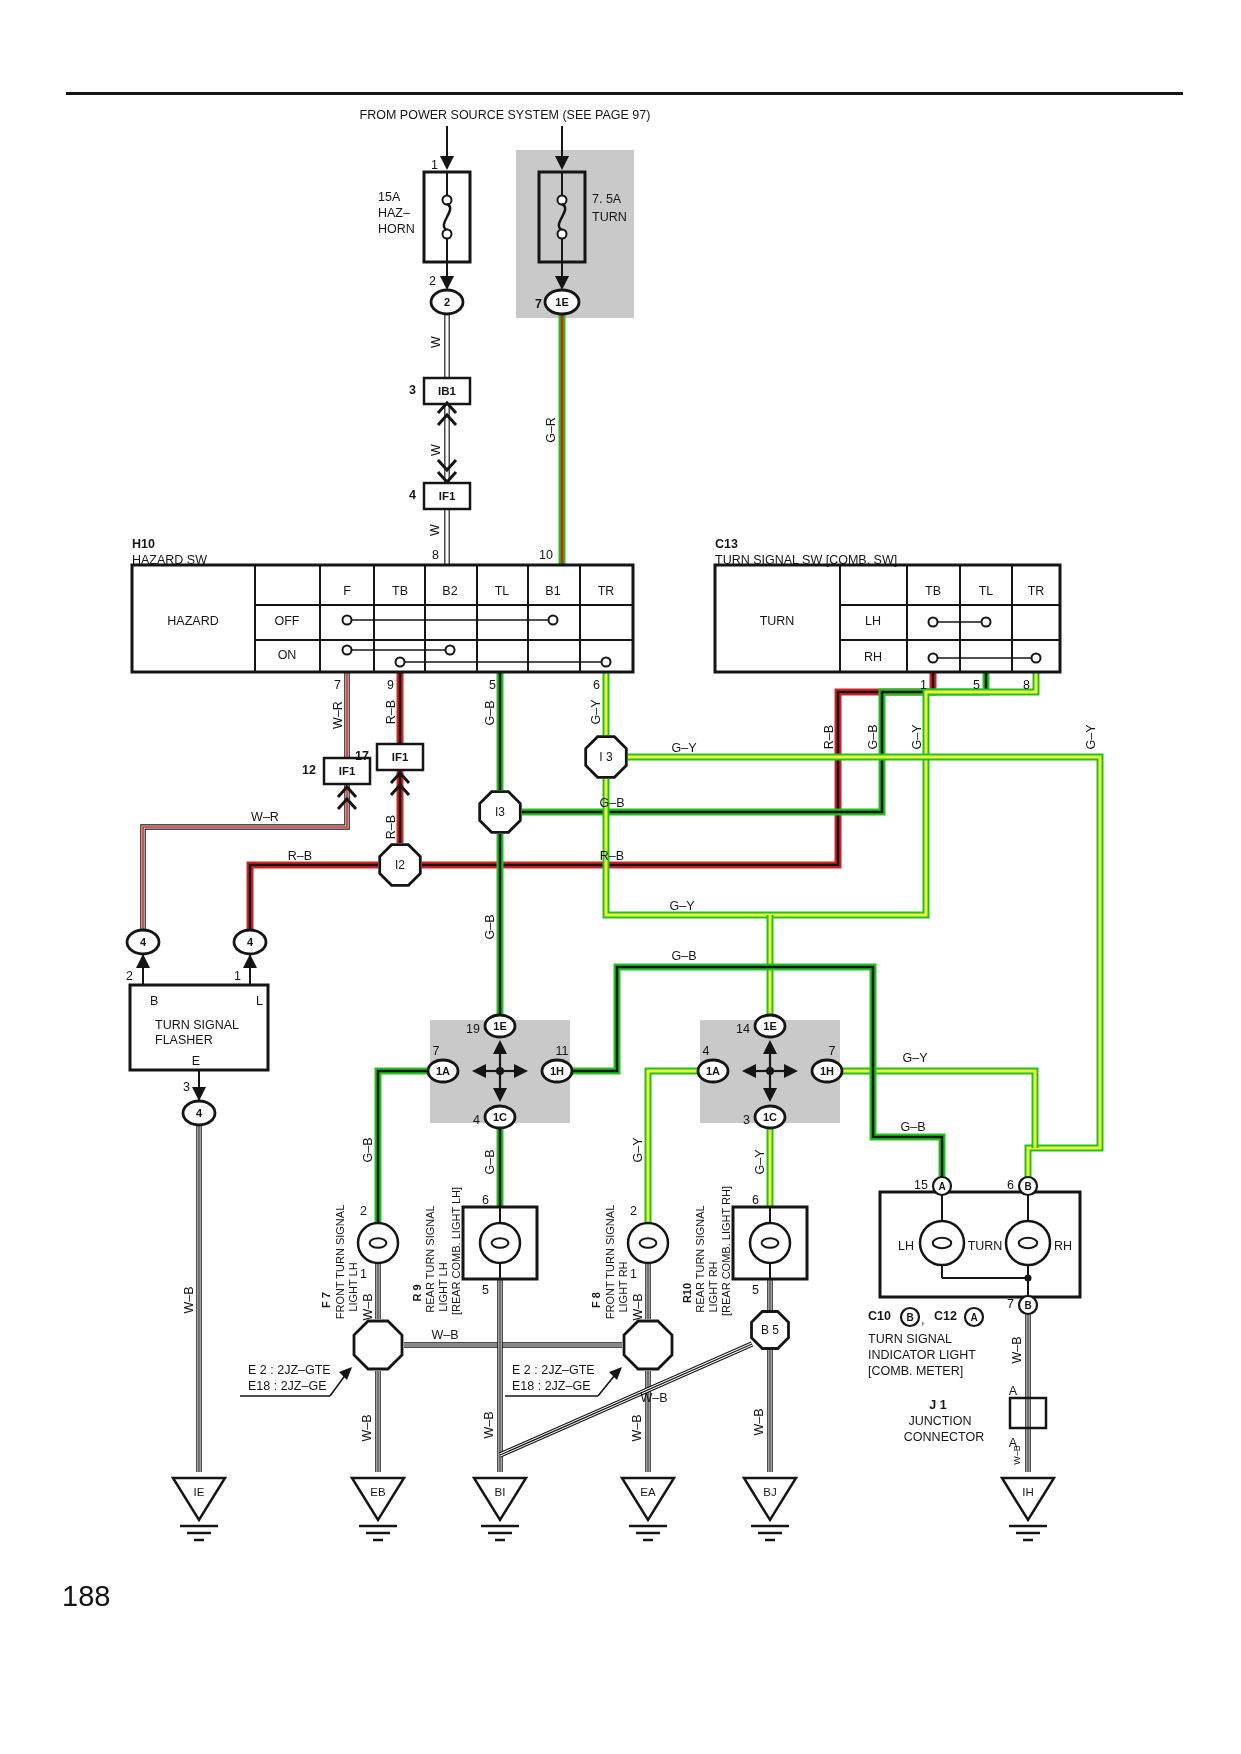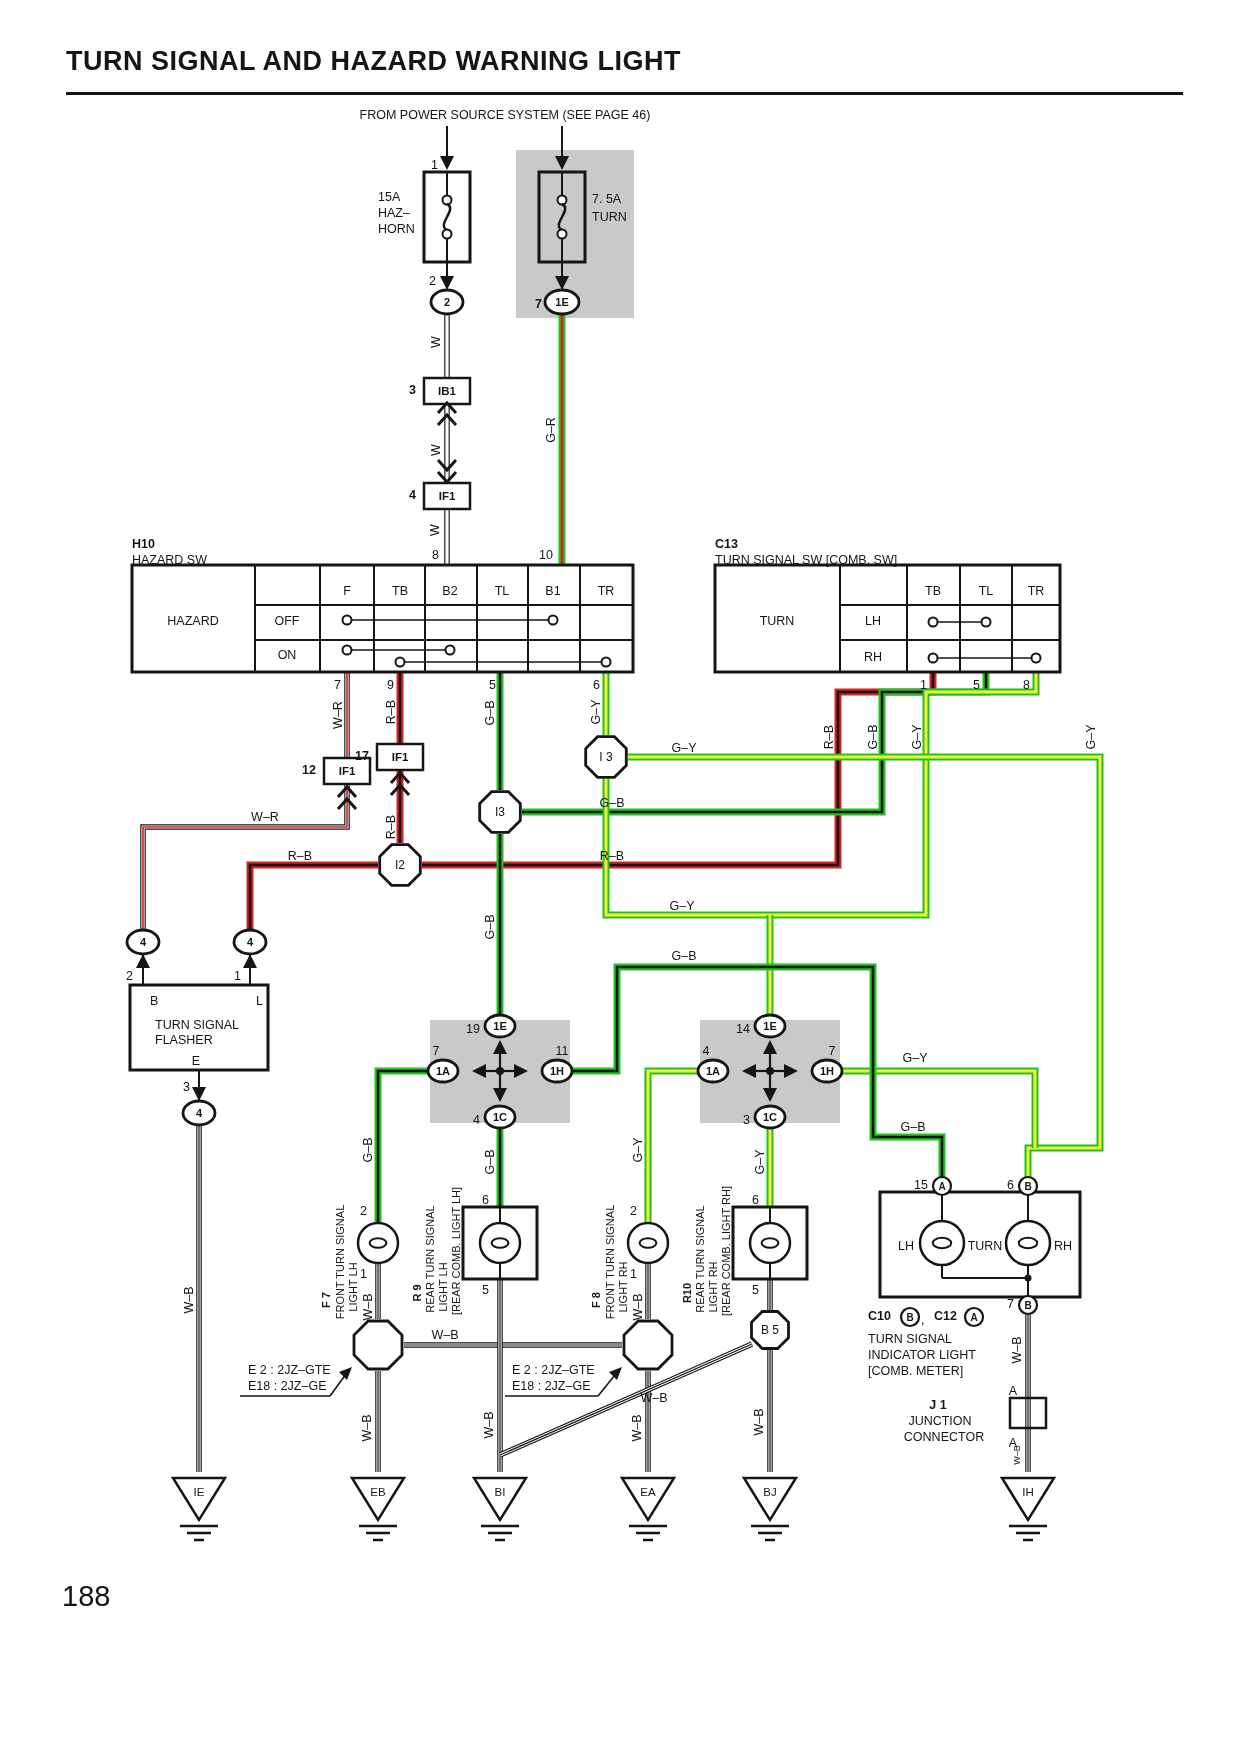--- a/index.html
+++ b/index.html
@@ -8,23 +8,22 @@
   #title{position:absolute;left:66px;top:46px;font-size:27px;font-weight:bold;letter-spacing:.5px;white-space:nowrap;}
   #rule{position:absolute;left:66px;top:92px;width:1117px;height:3px;background:#151515;}
   #subtitle{position:absolute;left:300px;top:108px;width:410px;text-align:center;font-size:12.5px;}
   #pagenum{position:absolute;left:62px;top:1580px;font-size:29px;}
   svg text{font-family:"Liberation Sans", sans-serif;}
 </style>
 </head>
 <body>
 
 <div id="page">
-  <div id="title">TURN SIGNAL AND HAZARD WARNING LIGHT</div>
   <div id="rule"></div>
-  <div id="subtitle">FROM POWER SOURCE SYSTEM (SEE PAGE 46)</div>
+  <div id="subtitle">FROM POWER SOURCE SYSTEM (SEE PAGE 97)</div>
   <svg id="cv" width="1241" height="1754" viewBox="0 0 1241 1754">
       <rect x="516" y="150" width="118" height="168" fill="#c9c9c9"></rect>
       <rect x="430" y="1020" width="140" height="103" fill="#c9c9c9"></rect>
       <rect x="700" y="1020" width="140" height="103" fill="#c9c9c9"></rect>
       <polyline points="447,314 447,378" fill="none" stroke="#141414" stroke-width="5.5" stroke-linejoin="miter"></polyline>
       <polyline points="447,314 447,378" fill="none" stroke="#ffffff" stroke-width="3.2" stroke-linejoin="miter"></polyline>
       <polyline points="447,404 447,483" fill="none" stroke="#141414" stroke-width="5.5" stroke-linejoin="miter"></polyline>
       <polyline points="447,404 447,483" fill="none" stroke="#ffffff" stroke-width="3.2" stroke-linejoin="miter"></polyline>
       <polyline points="447,509 447,565" fill="none" stroke="#141414" stroke-width="5.5" stroke-linejoin="miter"></polyline>
       <polyline points="447,509 447,565" fill="none" stroke="#ffffff" stroke-width="3.2" stroke-linejoin="miter"></polyline>

